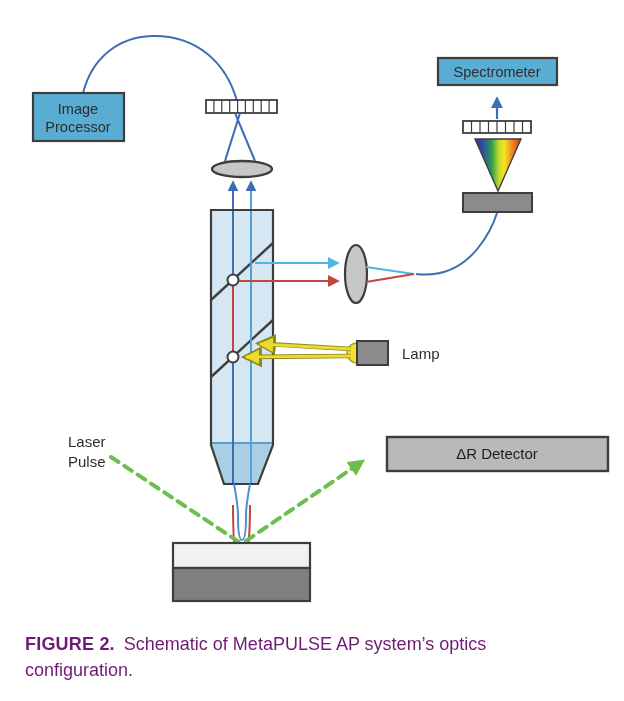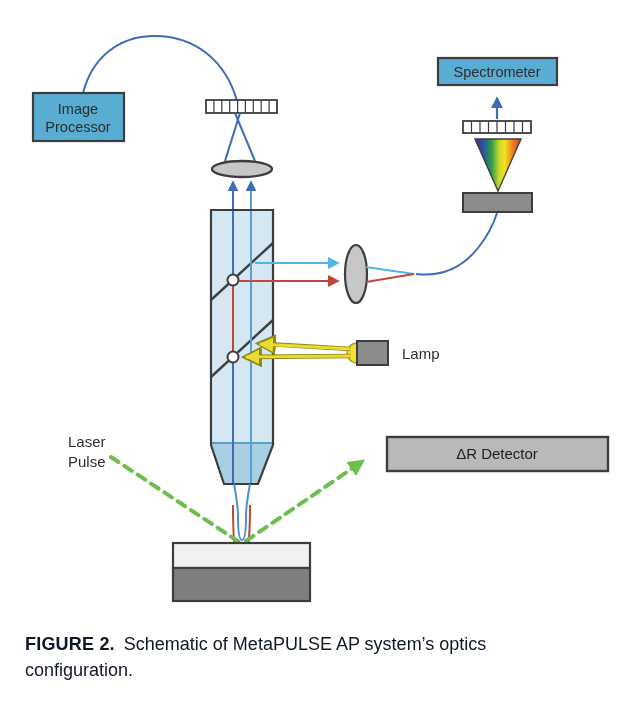--- a/index.html
+++ b/index.html
@@ -4,21 +4,21 @@
 <style>
   html,body{margin:0;padding:0;background:#ffffff;}
   .page{position:relative;width:624px;height:701px;background:#ffffff;overflow:hidden;
         font-family:"Liberation Sans",sans-serif;}
   svg{position:absolute;left:0;top:0;}
   svg text{font-family:"Liberation Sans",sans-serif;fill:#2e2e2e;}
   .box-label{font-size:14.5px;}
   .free-label{font-size:15px;}
   .det-label{font-size:15px;fill:#1c1c1c;}
   .caption{position:absolute;left:25px;top:631px;width:500px;
-           font-size:18px;line-height:26px;color:#0f172a;}
+           font-size:18px;line-height:26px;color:#701a75;}
   .cap-label{font-weight:700;letter-spacing:.2px;margin-right:9px;}
 </style>
 </head>
 <body>
 
 <div class="page">
 <svg width="624" height="625" viewBox="0 0 624 625">
   <defs>
     <marker id="mBlue" viewBox="0 0 10 10" refX="8.5" refY="5" markerWidth="5.5" markerHeight="5.5" orient="auto">
           <path d="M0,0L10,5L0,10z" fill="#3E6DB5"></path>

